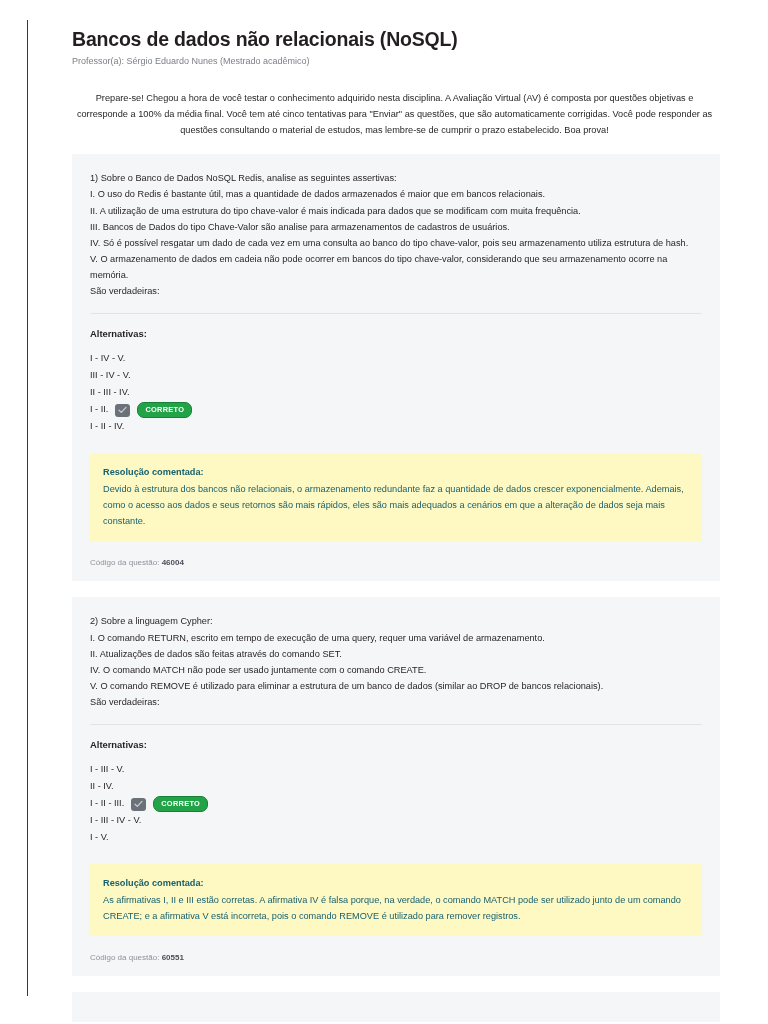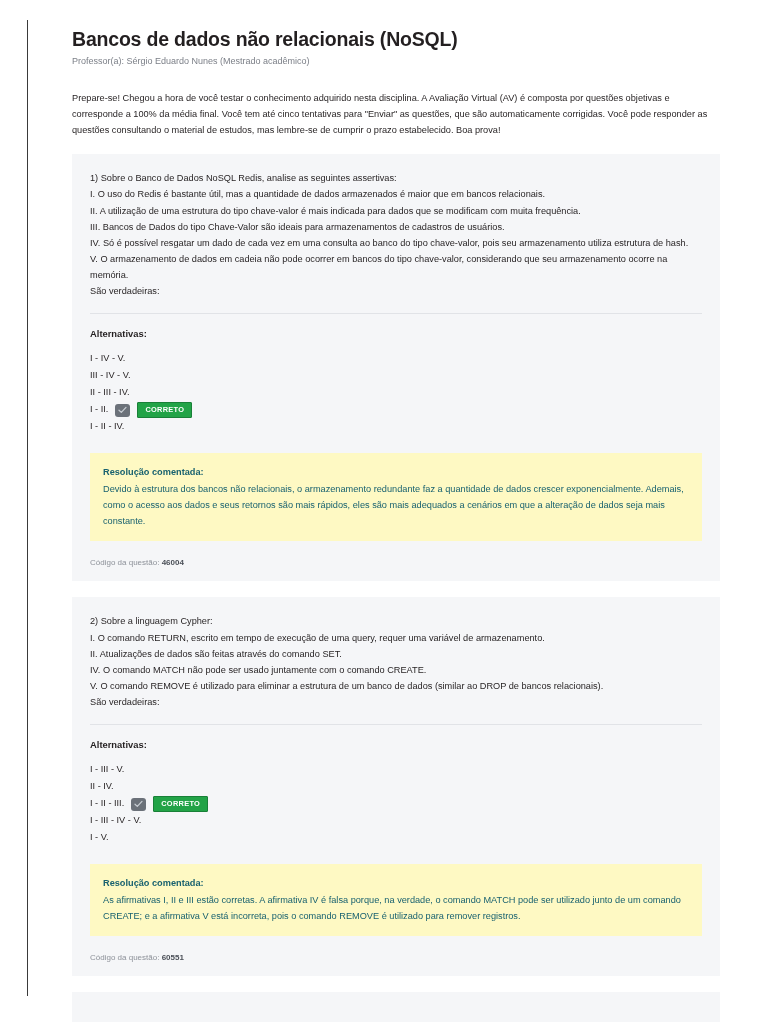--- a/index.html
+++ b/index.html
@@ -48,21 +48,21 @@
     font-size: 9px;
     color: #7b7f87;
     margin: 5px 0 0 0;
     line-height: 1.3;
   }
   .intro {
     font-size: 9.2px;
     color: #231f20;
     line-height: 1.75;
     margin: 22px 0 0 0;
-    text-align: left;
+    text-align: center;
     width: 645px;
   }
 
   .question-card {
     background: #f5f6f8;
     width: 648px;
     box-sizing: border-box;
     padding: 16px 18px 14px 18px;
     margin-top: 16px;
   }
@@ -112,21 +112,21 @@
     flex: none;
   }
   .checkbox svg { display: block; }
   .badge-correto {
     background: #22a347;
     color: #ffffff;
     font-size: 7.4px;
     font-weight: bold;
     letter-spacing: 0.3px;
     padding: 3px 7px 3px 7px;
-    border-radius: 1px;
+    border-radius: 7px;
     border: 1px solid #198038;
     line-height: 1;
     display: inline-block;
     flex: none;
   }
 
   .resolution {
     background: #fef9c3;
     padding: 11px 13px 12px 13px;
     margin-top: 18px;
@@ -160,21 +160,21 @@
     <h1 class="doc-title">Bancos de dados não relacionais (NoSQL)</h1>
     <p class="doc-subtitle">Professor(a): Sérgio Eduardo Nunes (Mestrado acadêmico)</p>
     <p class="intro">Prepare-se! Chegou a hora de você testar o conhecimento adquirido nesta disciplina. A Avaliação Virtual (AV) é composta por questões objetivas e corresponde a 100% da média final. Você tem até cinco tentativas para "Enviar" as questões, que são automaticamente corrigidas. Você pode responder as questões consultando o material de estudos, mas lembre-se de cumprir o prazo estabelecido. Boa prova!</p>
 
     <div id="questions-root">
         <div class="question-card">
           <div class="q-stem">
             <span class="line">1) Sobre o Banco de Dados NoSQL Redis, analise as seguintes assertivas:</span>
             <span class="line">I. O uso do Redis é bastante útil, mas a quantidade de dados armazenados é maior que em bancos relacionais.</span>
             <span class="line">II. A utilização de uma estrutura do tipo chave-valor é mais indicada para dados que se modificam com muita frequência.</span>
-            <span class="line">III. Bancos de Dados do tipo Chave-Valor são ideais para armazenamentos de cadastros de usuários.</span>
+            <span class="line">III. Bancos de Dados do tipo Chave-Valor são analise para armazenamentos de cadastros de usuários.</span>
             <span class="line">IV. Só é possível resgatar um dado de cada vez em uma consulta ao banco do tipo chave-valor, pois seu armazenamento utiliza estrutura de hash.</span>
             <span class="line">V. O armazenamento de dados em cadeia não pode ocorrer em bancos do tipo chave-valor, considerando que seu armazenamento ocorre na memória.</span>
             <span class="line">São verdadeiras:</span>
           </div>
           <div class="divider"></div>
           <div class="alt-header">Alternativas:</div>
           <ul class="alt-list">
             <li class="alt-item">
               <span class="alt-text">I - IV - V.</span>
             </li>

